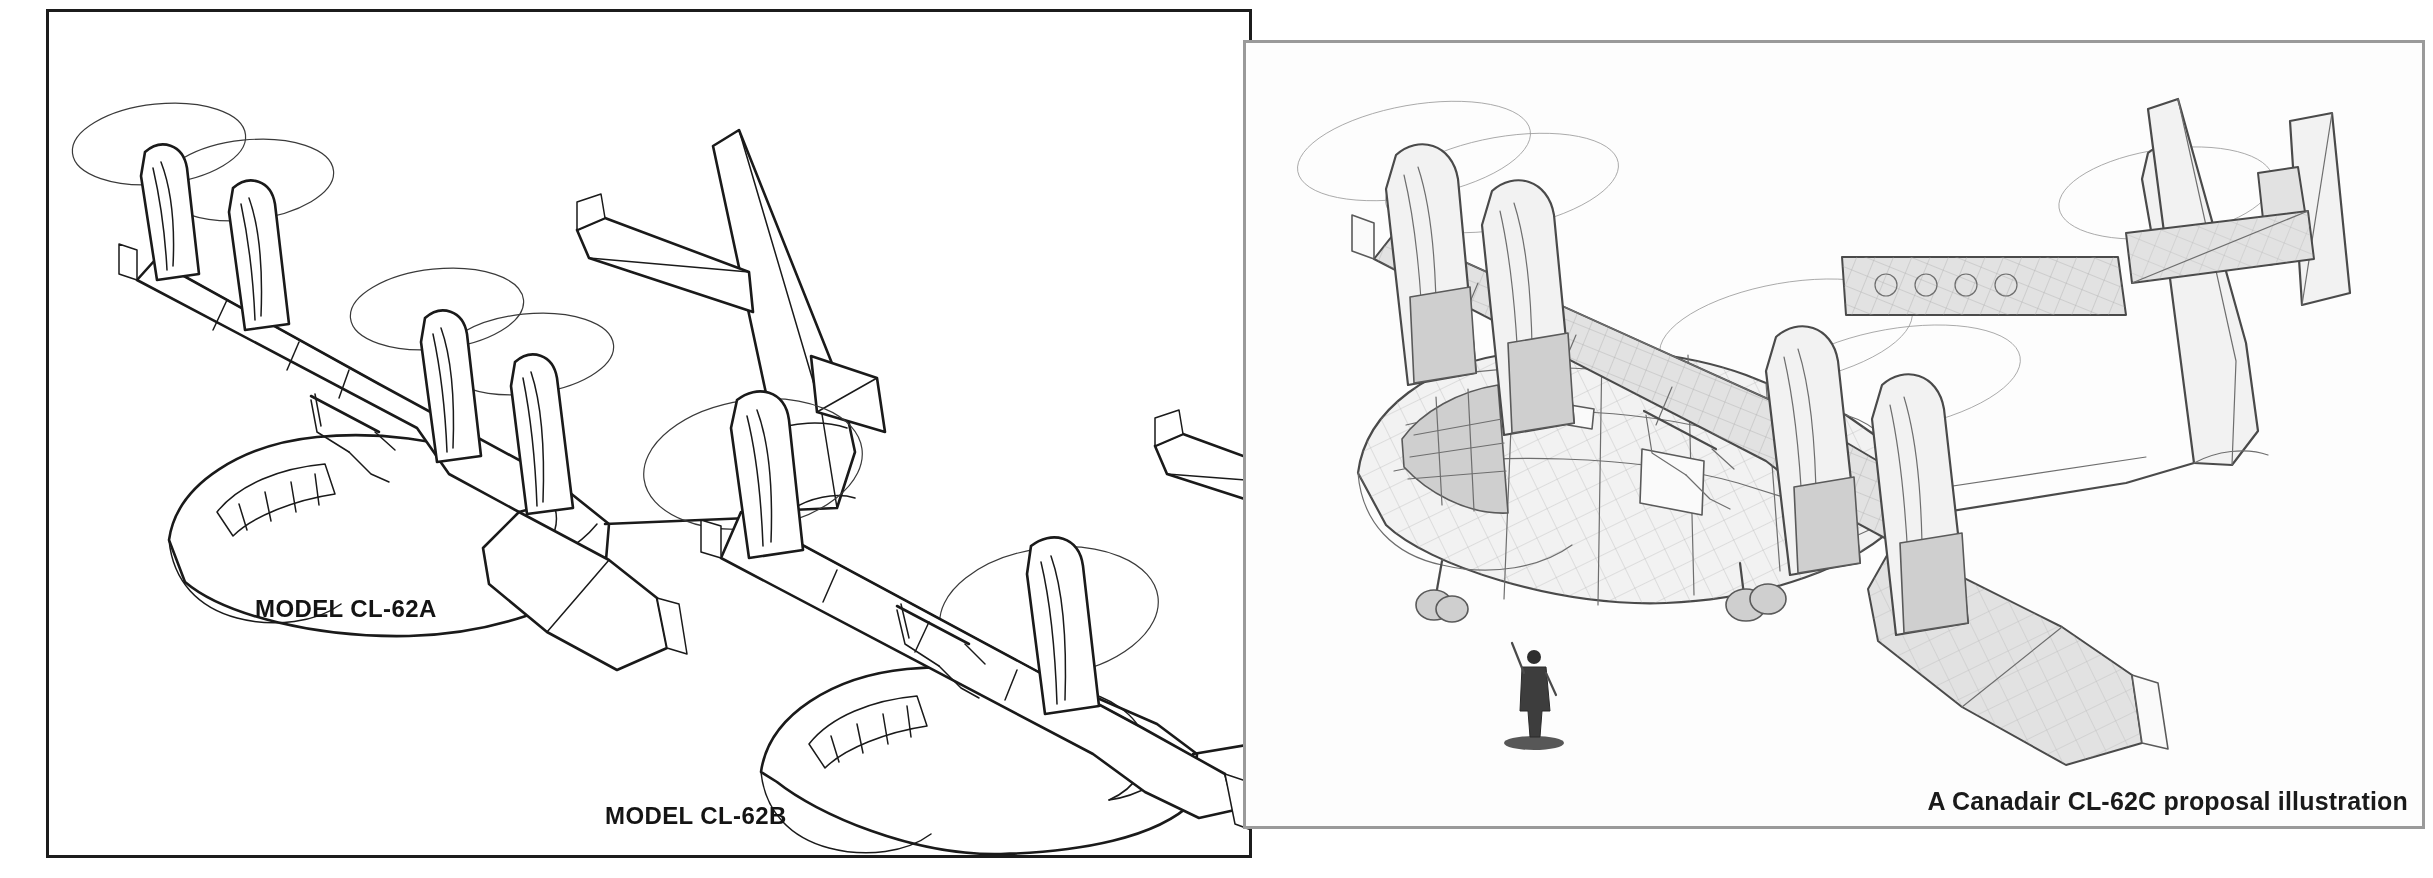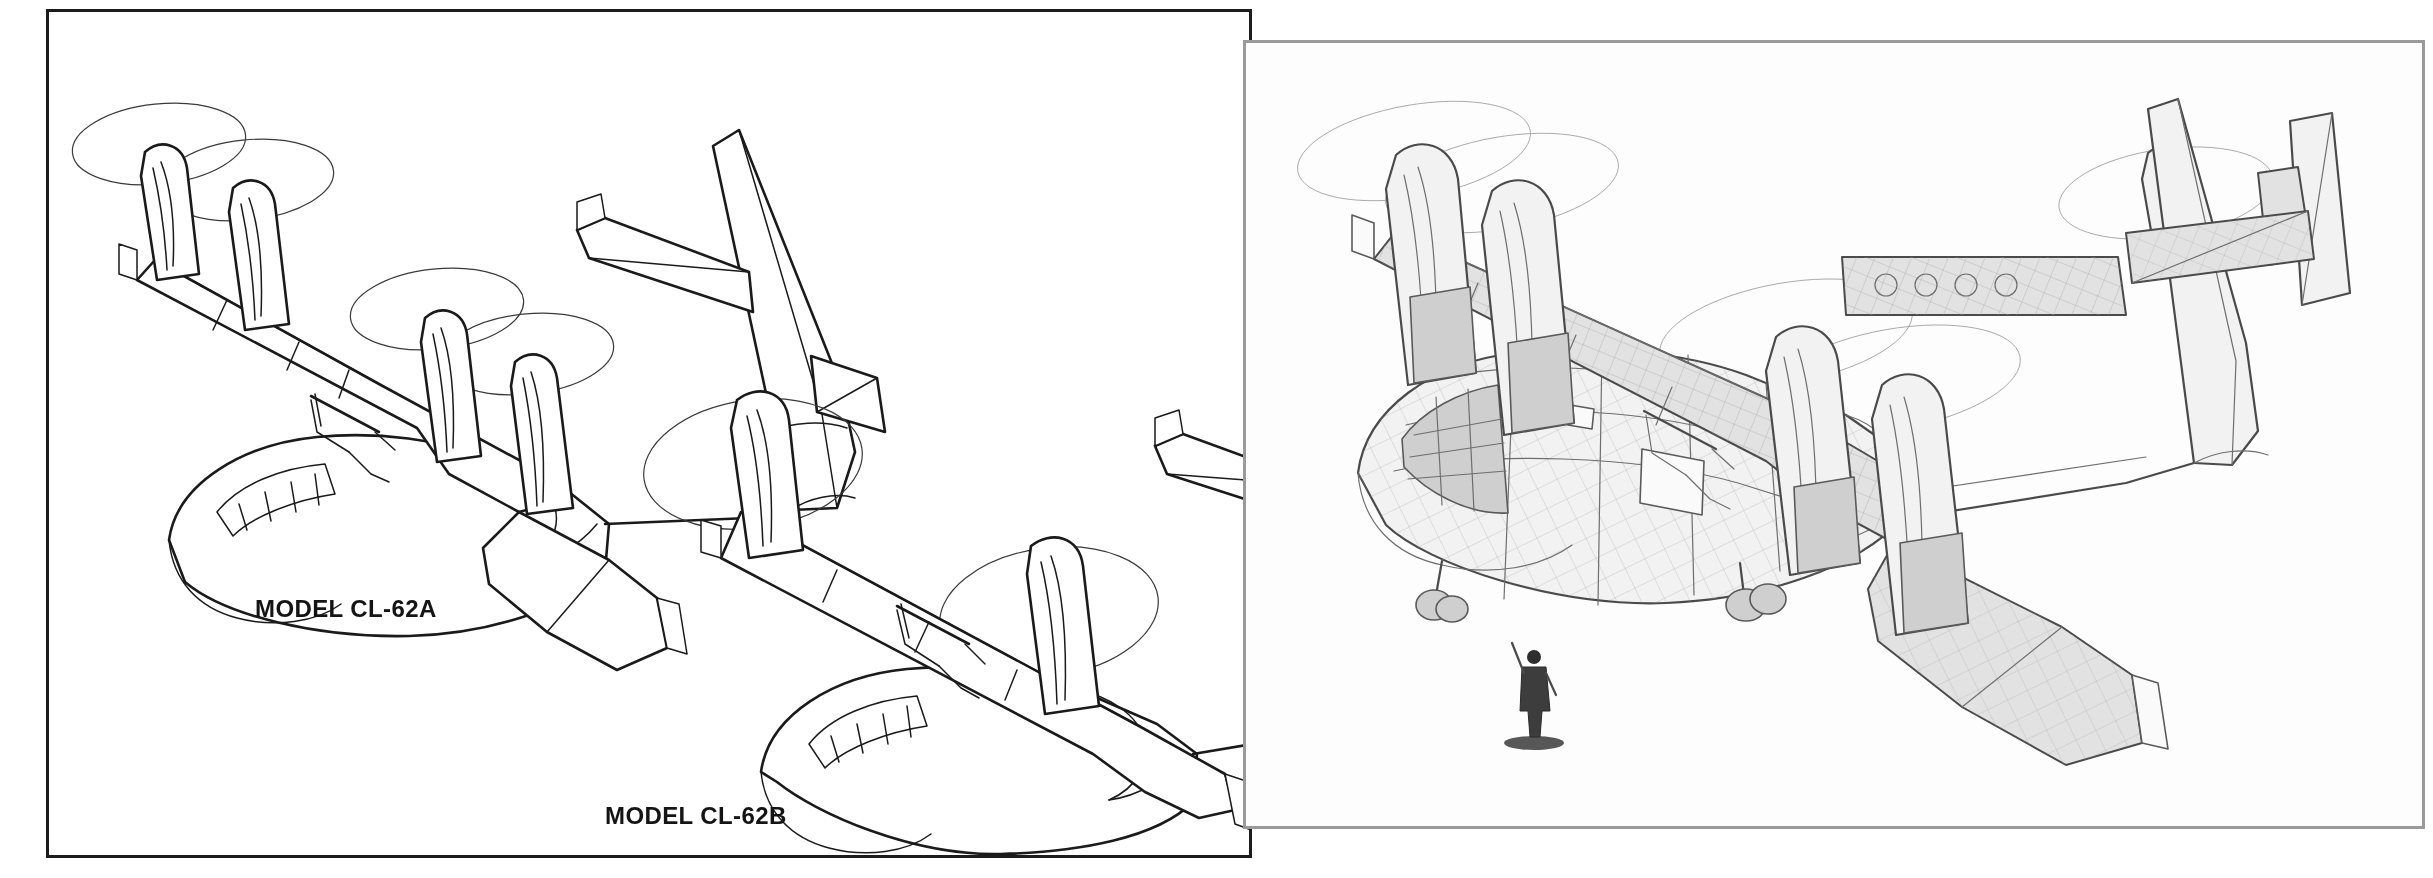--- a/index.html
+++ b/index.html
@@ -428,15 +428,16 @@
       <g>
         <ellipse cx="288" cy="700" rx="30" ry="7" fill="#3a3a3a" opacity="0.85"></ellipse>
         <path d="M281 614 a7 7 0 1 1 14 0 a7 7 0 1 1 -14 0 Z" fill="#2e2e2e"></path>
         <path d="M276 624 L 300 624 L 304 668 L 296 668 L 294 694 L 284 694 L 282 668 L 274 668 Z" fill="#3d3d3d" stroke="#2a2a2a" stroke-width="1"></path>
         <path class="g1" d="M278 630 L 266 600" stroke="#2e2e2e" stroke-width="3"></path>
         <path class="g1" d="M300 630 L 310 652" stroke="#2e2e2e" stroke-width="3"></path>
       </g>
 
     </svg>
 
+    <div id="right-caption">A Canadair CL-62C proposal illustration</div>
   </div>
 
 </div>
 
 </body></html>

